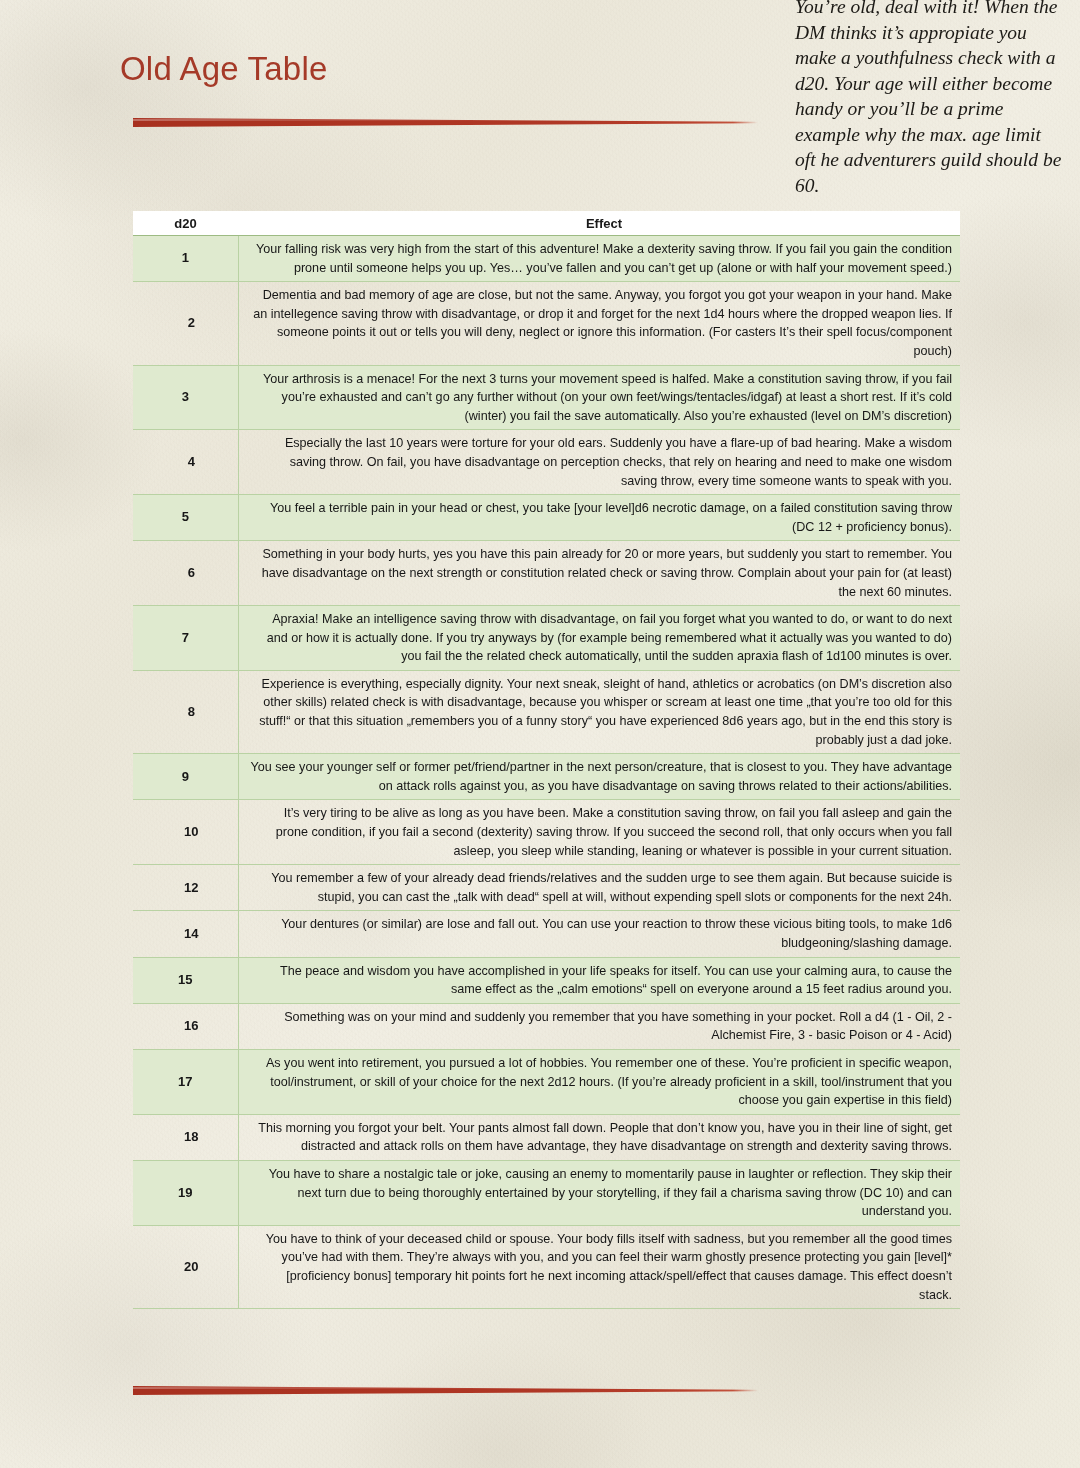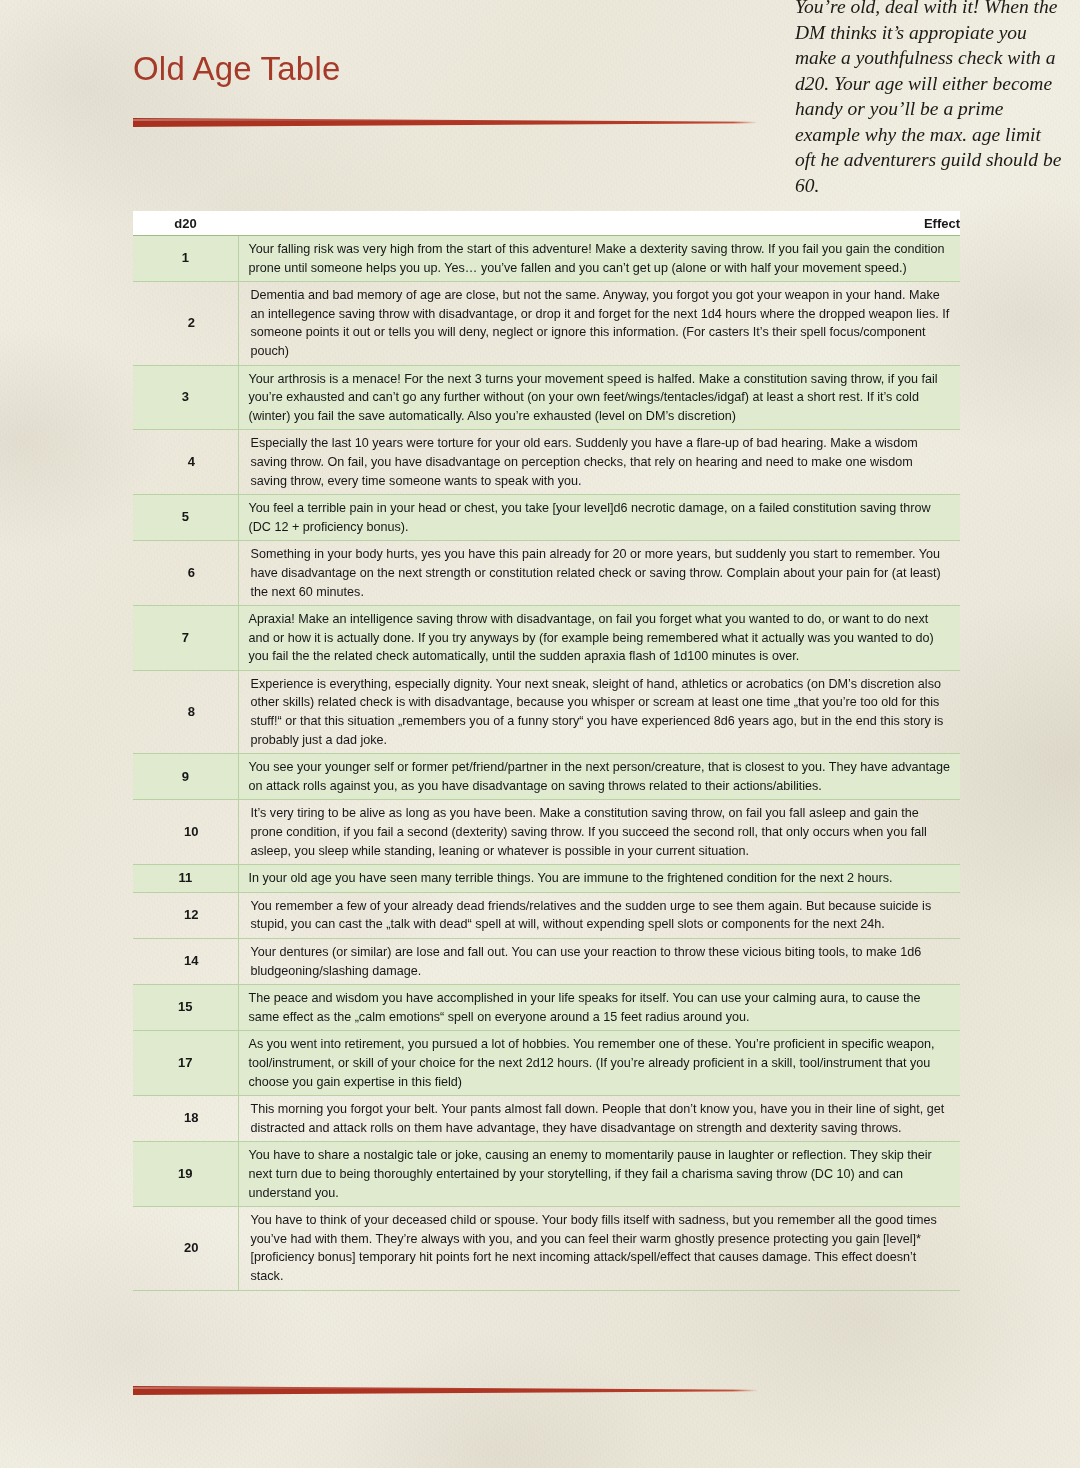--- a/index.html
+++ b/index.html
@@ -43,21 +43,21 @@
       repeating-linear-gradient(37deg, rgba(120,110,92,0.055) 0px, rgba(120,110,92,0.055) 1px, rgba(255,255,255,0) 1px, rgba(255,255,255,0) 4px),
       repeating-linear-gradient(-51deg, rgba(120,110,92,0.05) 0px, rgba(120,110,92,0.05) 1px, rgba(255,255,255,0) 1px, rgba(255,255,255,0) 5px),
       repeating-linear-gradient(83deg, rgba(140,130,110,0.04) 0px, rgba(140,130,110,0.04) 1px, rgba(255,255,255,0) 1px, rgba(255,255,255,0) 3px);
   }
 
   #page { position: absolute; inset: 0; }
 
   
   .page-title {
     position: absolute;
-    left: 133px;
+    left: 120px;
     top: 50px;
     font-size: 33px;
     font-weight: 400;
     color: #a53a28;
     letter-spacing: 0.2px;
     white-space: nowrap;
     text-align: center;
   }
 
   .rule {
@@ -115,42 +115,42 @@
   thead th {
     background: #ffffff;
     font-size: 13px;
     font-weight: bold;
     color: #191919;
     padding: 5px 0 4px 0;
     border: none;
     border-bottom: 1px solid #9dbb83;
   }
   thead th.h-d20 { text-align: center; }
-  thead th.h-eff { text-align: right; padding-left: 10px; }
+  thead th.h-eff { text-align: center; padding-left: 10px; }
 
   tbody td {
     font-size: 12.6px;
     line-height: 18.6px;
     color: #171717;
     border-top: 1px solid #b9d2a3;
     border-bottom: 1px solid #b9d2a3;
     vertical-align: middle;
     padding: 4px 0;
   }
   tbody tr.green td { background-color: #dfeacf; }
   tbody tr.plain td { background-color: transparent; padding-left: 12px; }
 
   td.d20 {
     text-align: center;
     font-weight: bold;
     font-size: 13px;
     border-right: 1px solid #b9d2a3;
   }
   td.eff {
-    text-align: left;
+    text-align: right;
     padding-left: 10px;
     padding-right: 8px;
   }
 </style>
 </head>
 <body>
 
 <div id="parchment"></div>
 <div id="grain"></div>
 
@@ -211,35 +211,35 @@
             <td class="eff">Experience is everything, especially dignity. Your next sneak, sleight of hand, athletics or acrobatics (on DM’s discretion also other skills) related check is with disadvantage, because you whisper or scream at least one time „that you’re too old for this stuff!“ or that this situation „remembers you of a funny story“ you have experienced 8d6 years ago, but in the end this story is probably just a dad joke.</td>
           </tr>
           <tr class="green">
             <td class="d20">9</td>
             <td class="eff">You see your younger self or former pet/friend/partner in the next person/creature, that is closest to you. They have advantage on attack rolls against you, as you have disadvantage on saving throws related to their actions/abilities.</td>
           </tr>
           <tr class="plain">
             <td class="d20">10</td>
             <td class="eff">It’s very tiring to be alive as long as you have been. Make a constitution saving throw, on fail you fall asleep and gain the prone condition, if you fail a second (dexterity) saving throw. If you succeed the second roll, that only occurs when you fall asleep, you sleep while standing, leaning or whatever is possible in your current situation.</td>
           </tr>
-          <tr class="green">
-            <td class="d20">11</td>
-            <td class="eff">In your old age you have seen many terrible things. You are immune to the frightened condition for the next 2 hours.</td>
-          </tr>
           <tr class="plain">
             <td class="d20">12</td>
             <td class="eff">You remember a few of your already dead friends/relatives and the sudden urge to see them again. But because suicide is stupid, you can cast the „talk with dead“ spell at will, without expending spell slots or components for the next 24h.</td>
           </tr>
           <tr class="plain">
             <td class="d20">14</td>
             <td class="eff">Your dentures (or similar) are lose and fall out. You can use your reaction to throw these vicious biting tools, to make 1d6 bludgeoning/slashing damage.</td>
           </tr>
           <tr class="green">
             <td class="d20">15</td>
             <td class="eff">The peace and wisdom you have accomplished in your life speaks for itself. You can use your calming aura, to cause the same effect as the „calm emotions“ spell on everyone around a 15 feet radius around you.</td>
+          </tr>
+          <tr class="plain">
+            <td class="d20">16</td>
+            <td class="eff">Something was on your mind and suddenly you remember that you have something in your pocket. Roll a d4 (1 - Oil, 2 - Alchemist Fire, 3 - basic Poison or 4 - Acid)</td>
           </tr>
           <tr class="green">
             <td class="d20">17</td>
             <td class="eff">As you went into retirement, you pursued a lot of hobbies. You remember one of these. You’re proficient in specific weapon, tool/instrument, or skill of your choice for the next 2d12 hours. (If you’re already proficient in a skill, tool/instrument that you choose you gain expertise in this field)</td>
           </tr>
           <tr class="plain">
             <td class="d20">18</td>
             <td class="eff">This morning you forgot your belt. Your pants almost fall down. People that don’t know you, have you in their line of sight, get distracted and attack rolls on them have advantage, they have disadvantage on strength and dexterity saving throws.</td>
           </tr>
           <tr class="green">

